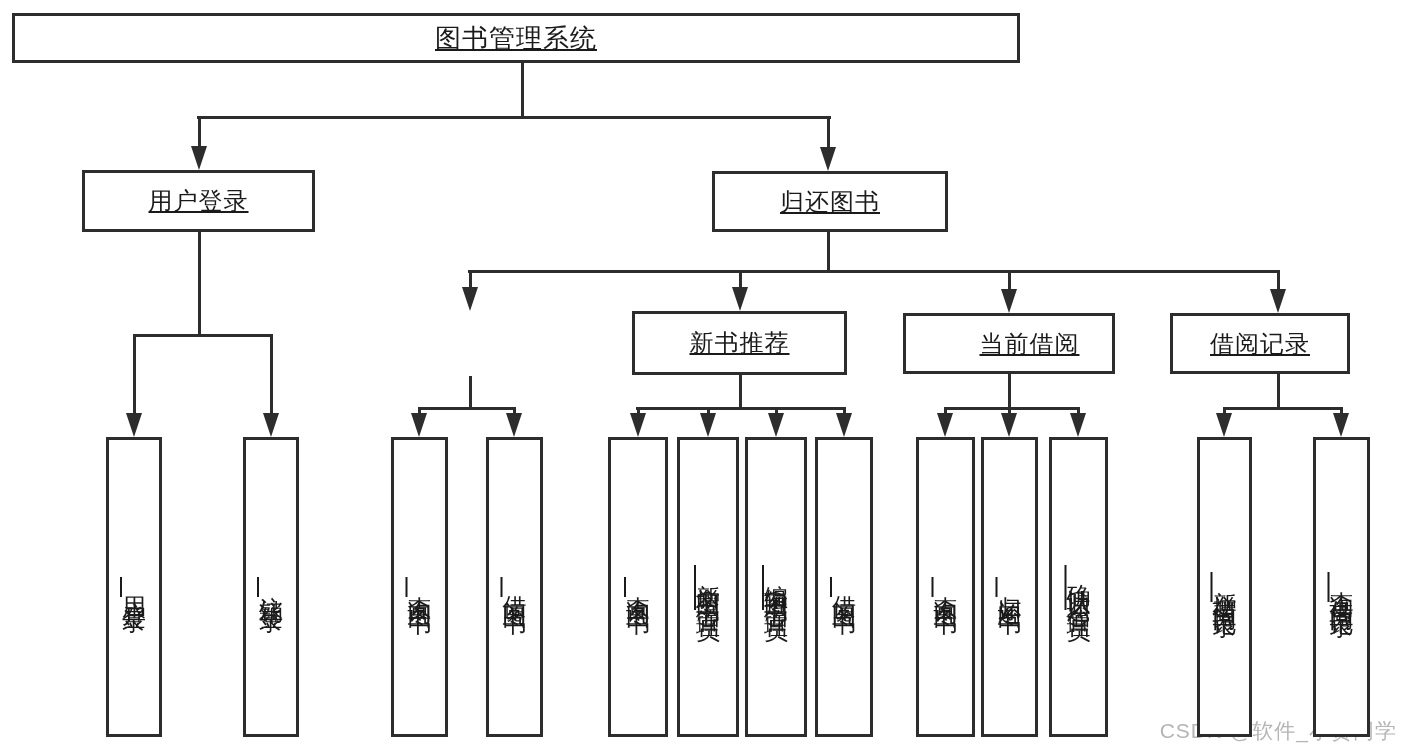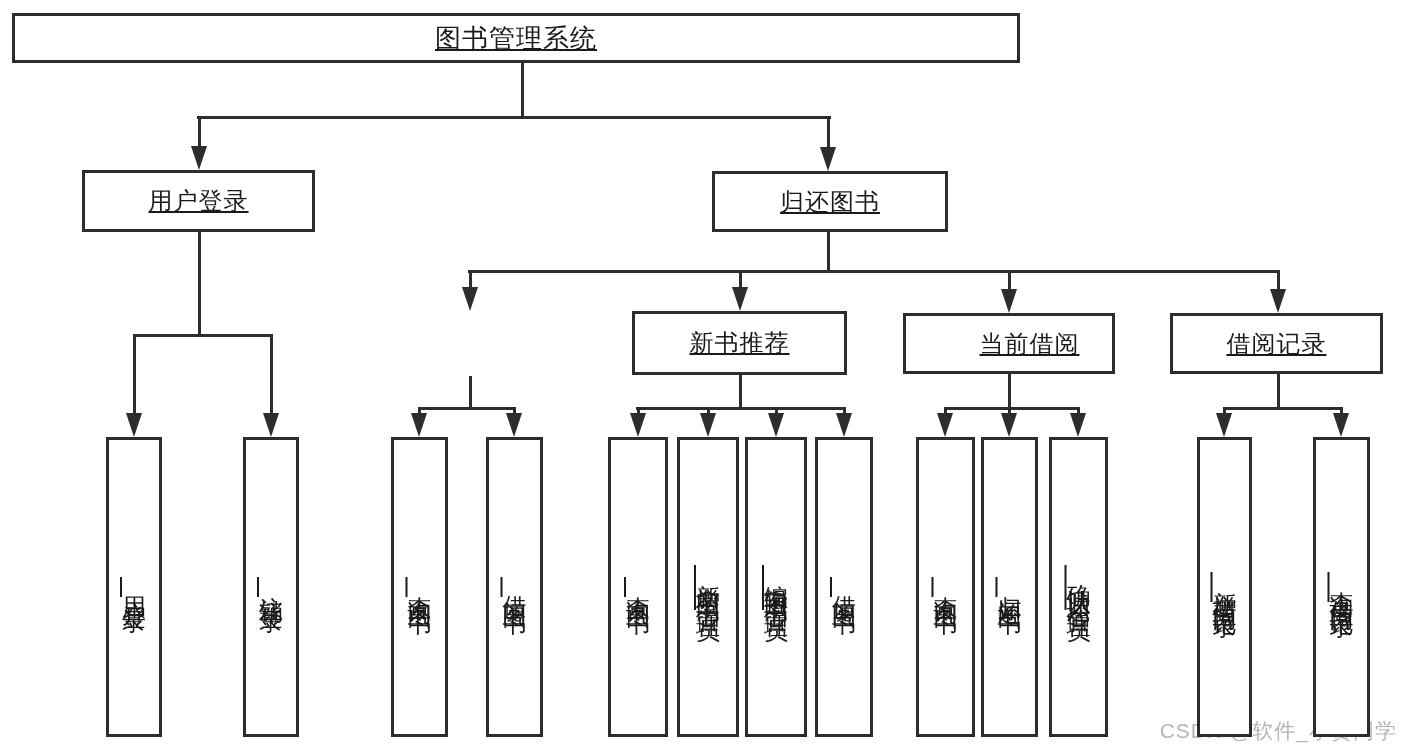--- a/index.html
+++ b/index.html
@@ -123,21 +123,21 @@
     </div>
     <div class="node h" style="left: 712px; top: 171px; width: 236px; height: 61px; border-color: rgb(45, 45, 45); color: rgb(26, 26, 26);">
       <span class="lbl" style="font-size: 24px;">归还图书</span>
     </div>
     <div class="node h" style="left: 632px; top: 311px; width: 215px; height: 64px; border-color: rgb(45, 45, 45); color: rgb(26, 26, 26);">
       <span class="lbl" style="font-size: 24px;">新书推荐</span>
     </div>
     <div class="node h" style="left: 903px; top: 313px; width: 212px; height: 61px; border-color: rgb(45, 45, 45); color: rgb(26, 26, 26);">
       <span class="lbl" style="font-size: 24px; margin-left: 41px;">当前借阅</span>
     </div>
-    <div class="node h" style="left: 1170px; top: 313px; width: 213px; height: 61px; border-color: rgb(45, 45, 45); color: rgb(26, 26, 26);">
+    <div class="node h" style="left: 1170px; top: 313px; width: 180px; height: 61px; border-color: rgb(45, 45, 45); color: rgb(26, 26, 26);">
       <span class="lbl" style="font-size: 24px;">借阅记录</span>
     </div>
     <div class="node v" style="left: 106px; top: 437px; width: 56px; height: 300px; border-color: rgb(45, 45, 45); color: rgb(26, 26, 26);">
       <span class="lbl" style="font-size: 24px;">用户登录</span>
     </div>
     <div class="node v" style="left: 243px; top: 437px; width: 56px; height: 300px; border-color: rgb(45, 45, 45); color: rgb(26, 26, 26);">
       <span class="lbl" style="font-size: 24px;">注销登录</span>
     </div>
     <div class="node v" style="left: 391px; top: 437px; width: 57px; height: 300px; border-color: rgb(45, 45, 45); color: rgb(26, 26, 26);">
       <span class="lbl" style="font-size: 24px;">查询图书</span>

